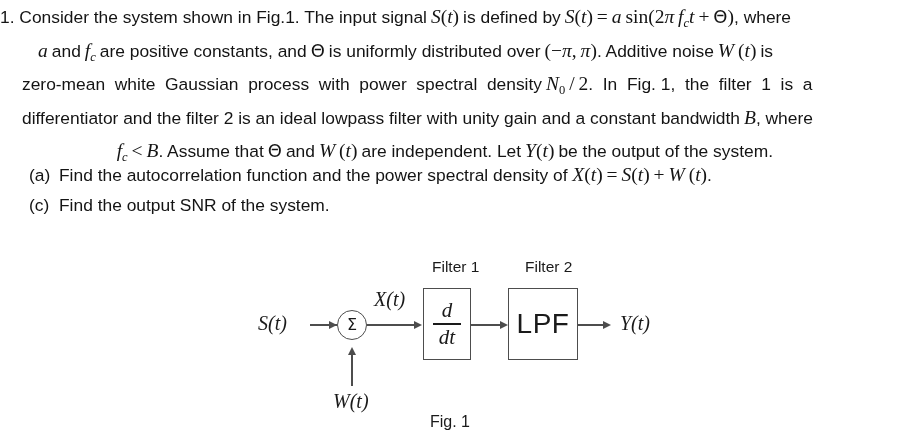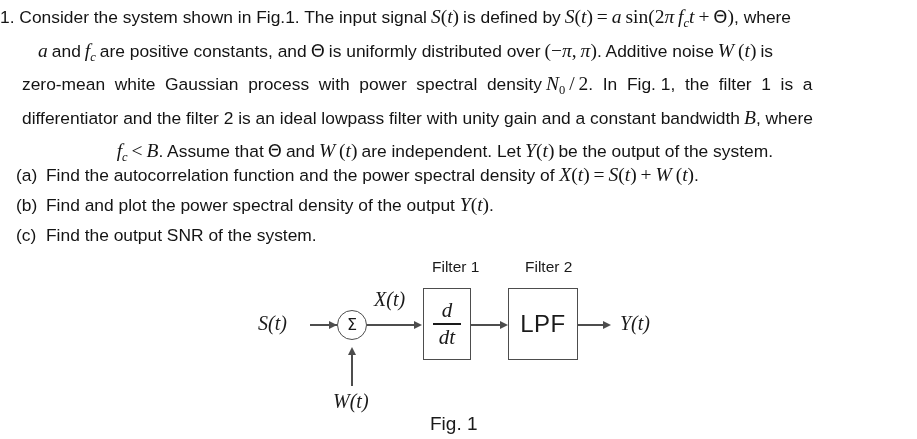--- a/index.html
+++ b/index.html
@@ -73,21 +73,21 @@
     position: absolute;
     left: 0px;
     top: 160px;
     width: 917px;
   }
   .subline {
     position: relative;
     font-size: 17.4px;
     line-height: 30px;
     white-space: nowrap;
-    padding-left: 16px;
+    padding-left: 29px;
     height: 30px;
     color: #141414;
   }
   .tag { display: inline-block; width: 30px; }
 
   
   .figure {
     position: absolute;
     left: 0px;
     top: 250px;
@@ -155,21 +155,21 @@
     font-family: "Liberation Serif", "DejaVu Serif", serif;
     font-style: italic;
     line-height: 1.02;
   }
   .frac .num { font-size: 21px; display: block; padding: 0 6px 1px 6px; }
   .frac .bar { display: block; height: 1.6px; background: #1a1a1a; margin: 1px 0 1px 0; }
   .frac .den { font-size: 21px; display: block; padding: 1px 6px 0 6px; }
 
   .lpf-txt {
     font-family: "Liberation Sans", sans-serif;
-    font-size: 24px;
+    font-size: 28px;
     color: #1a1a1a;
     letter-spacing: 0.5px;
   }
 
   .flabel {
     position: absolute;
     font-family: "Liberation Sans", sans-serif;
     font-size: 15.5px;
     color: #1a1a1a;
     white-space: nowrap;
@@ -179,21 +179,21 @@
     position: absolute;
     font-family: Liberation Serif, serif;
     font-style: italic;
     font-size: 20px;
     color: #1a1a1a;
     white-space: nowrap;
   }
   .caption {
     position: absolute;
     font-family: "Liberation Sans", sans-serif;
-    font-size: 19px;
+    font-size: 16px;
     color: #1a1a1a;
     white-space: nowrap;
   }
 </style>
 </head>
 <body>
 
 <div class="problem">
 
   <div class="line">
@@ -216,23 +216,20 @@
     <span class="m">f</span><span class="sub">c</span><span class="mr"> &lt; </span><span class="m">B</span><span>. Assume that</span><span class="spc"></span><span class="sym">Θ</span><span class="spc"></span><span>and</span><span class="spc"></span><span class="m">W</span><span class="mr"> (</span><span class="m">t</span><span class="mr">)</span><span class="spc"></span><span>are independent. Let</span><span class="spc"></span><span class="m">Y</span><span class="mr">(</span><span class="m">t</span><span class="mr">)</span><span class="spc"></span><span>be the output of the system.</span>
   </div>
 </div>
 
 <div class="sublist">
 
   <div class="subline">
     <span class="tag">(a)</span><span>Find the autocorrelation function and the power spectral density of </span><span class="m">X</span><span class="mr">(</span><span class="m">t</span><span class="mr">) = </span><span class="m">S</span><span class="mr">(</span><span class="m">t</span><span class="mr">) + </span><span class="m">W</span><span class="mr"> (</span><span class="m">t</span><span class="mr">)</span><span>.</span>
   </div>
 
-  <div class="subline">
-    <span class="tag">(b)</span><span>Find and plot the power spectral density of the output </span><span class="m">Y</span><span class="mr">(</span><span class="m">t</span><span class="mr">)</span><span>.</span>
-  </div>
 
   <div class="subline">
     <span class="tag">(c)</span><span>Find the output SNR of the system.</span>
   </div>
 </div>
 
 <div class="figure">
 
   <div class="siglabel" style="left:258px; top:62px;">S(t)</div>
 

